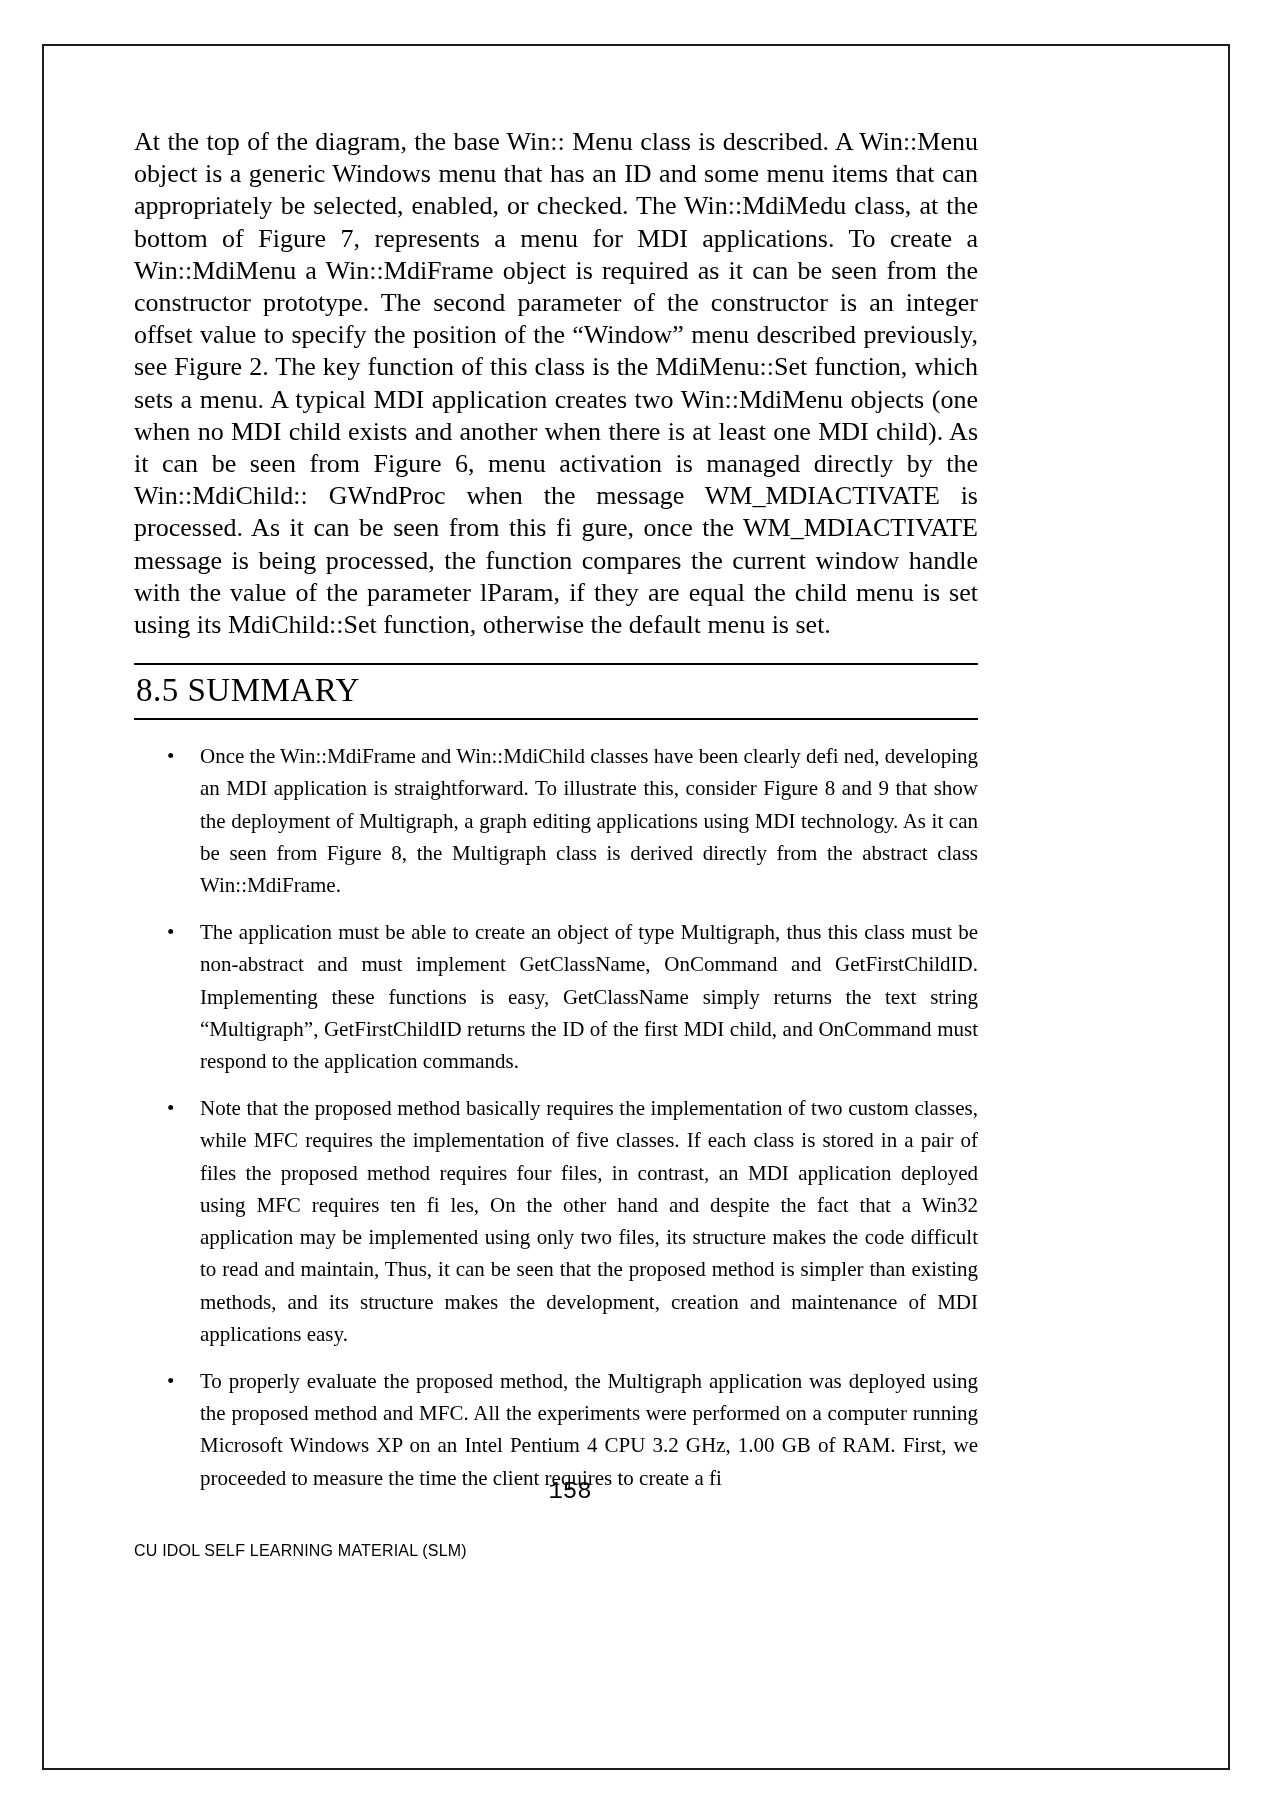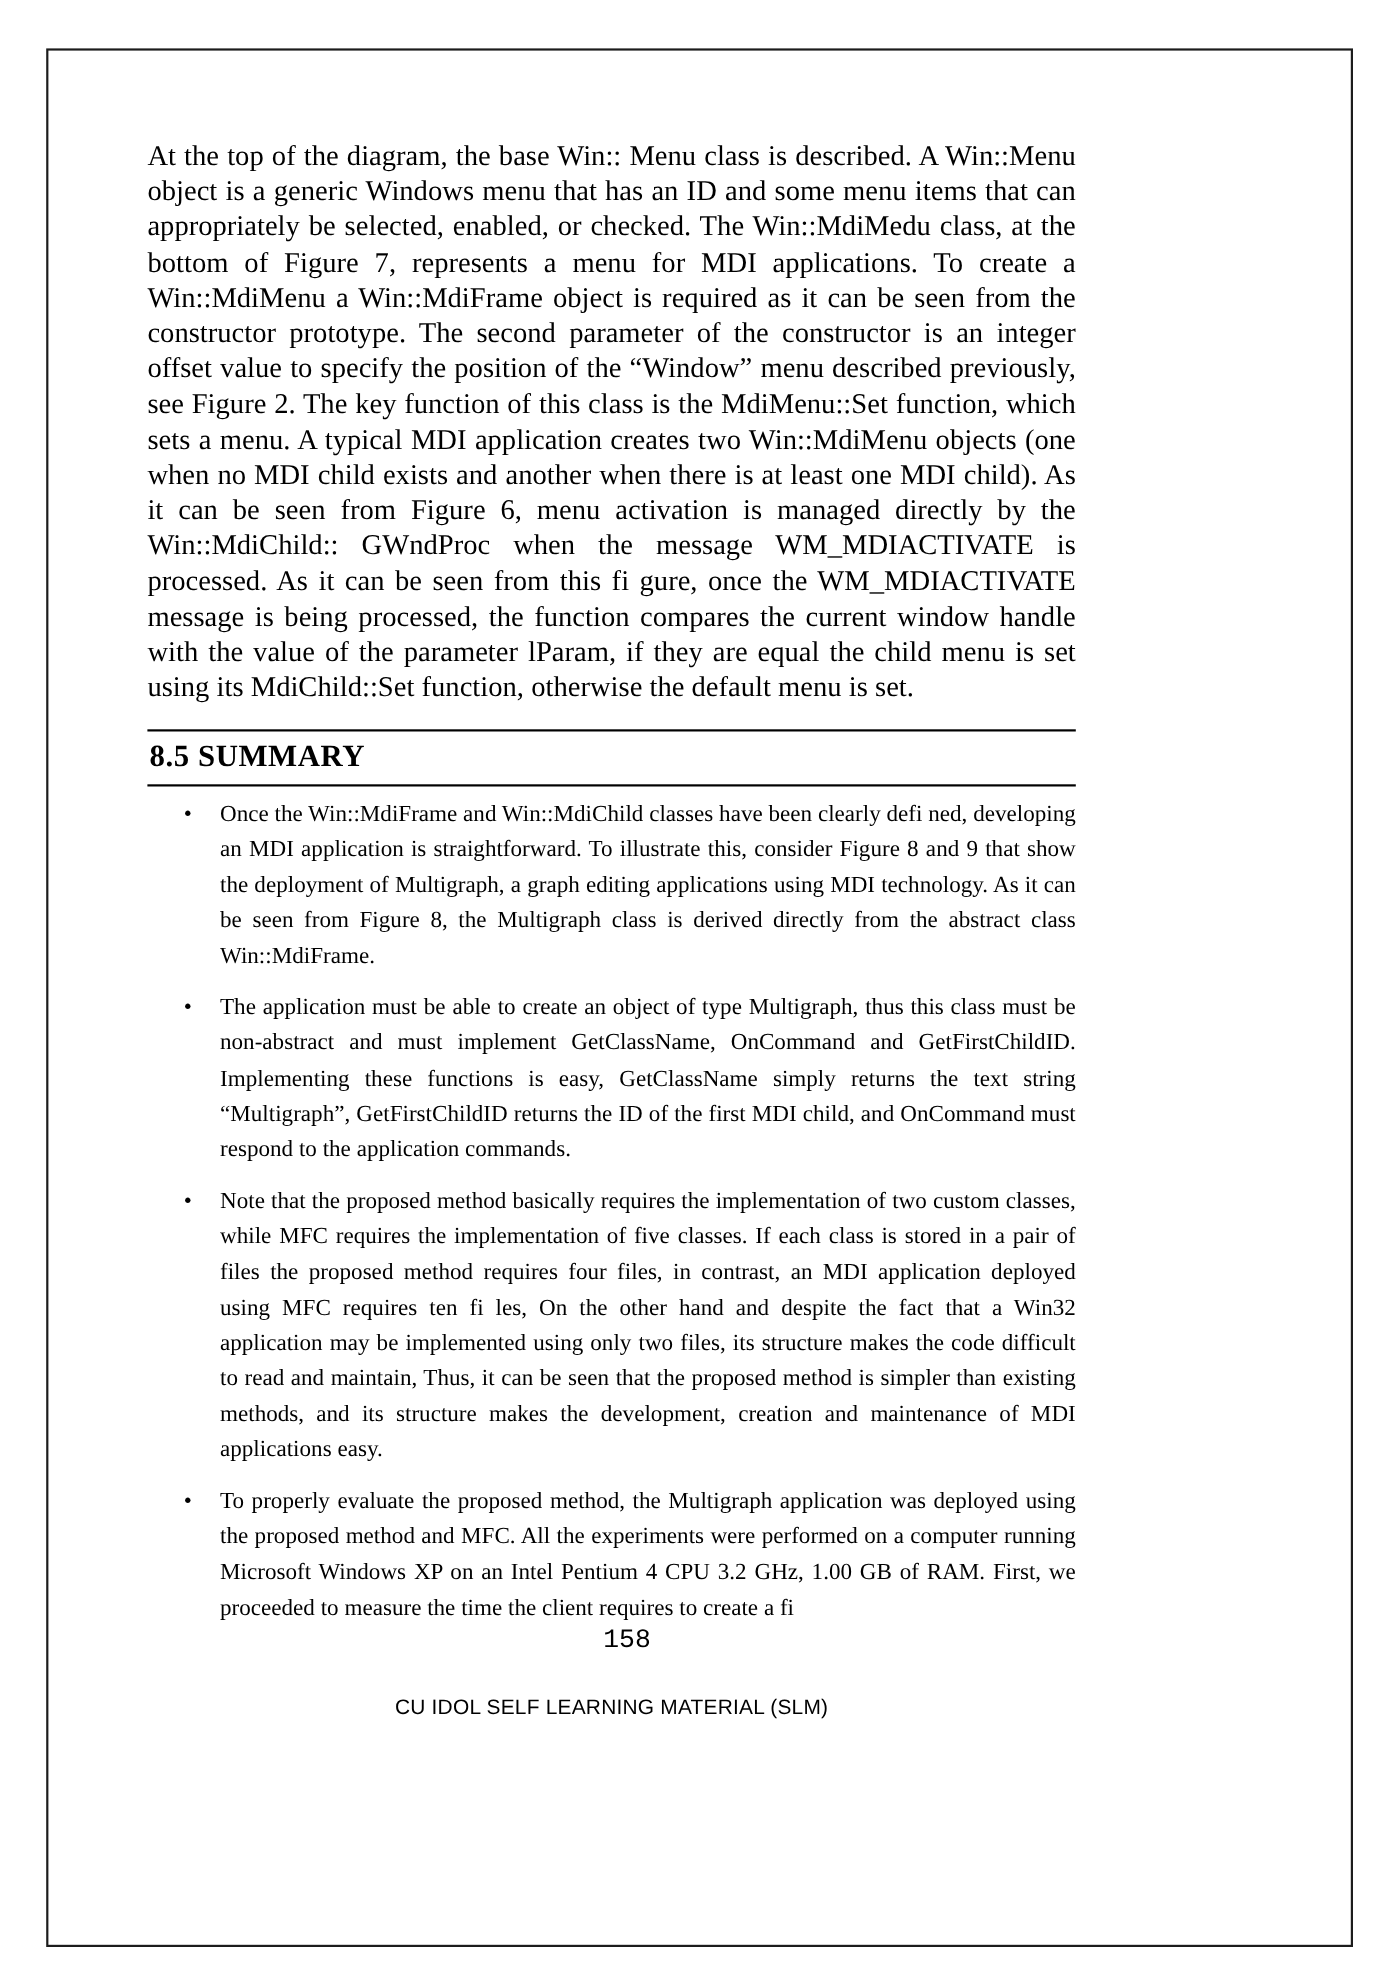--- a/index.html
+++ b/index.html
@@ -30,26 +30,26 @@
     width: 844px;
   }
   .body-text {
     font-size: 26px;
     line-height: 32.2px;
     text-align: justify;
     margin: 0;
   }
   .section-heading {
     margin-top: 22px;
-    margin-bottom: 8px;
+    margin-bottom: 20px;
     border-top: 2px solid #000000;
     border-bottom: 2px solid #000000;
     padding: 7px 0 9px 2px;
-    font-size: 28px;
-    font-weight: bold;
+    font-size: 33px;
+    font-weight: normal;
     letter-spacing: 0.5px;
   }
   ul.bullet-list {
     list-style: none;
     margin: 0;
     padding: 0;
   }
   ul.bullet-list li {
     position: relative;
     padding-left: 66px;
@@ -71,23 +71,23 @@
     width: 872px;
     text-align: center;
     font-size: 24px;
     font-family: Liberation Mono, monospace;
   }
   .footer-text {
     position: absolute;
     left: 134px;
     top: 1542px;
     width: 844px;
-    text-align: center;
+    text-align: left;
     font-family: "Liberation Sans", sans-serif;
-    font-size: 19px;
+    font-size: 16px;
     letter-spacing: 0.2px;
   }
 </style>
 </head>
 <body>
 
 <div class="page-border"></div>
 
 <div class="content">
 

